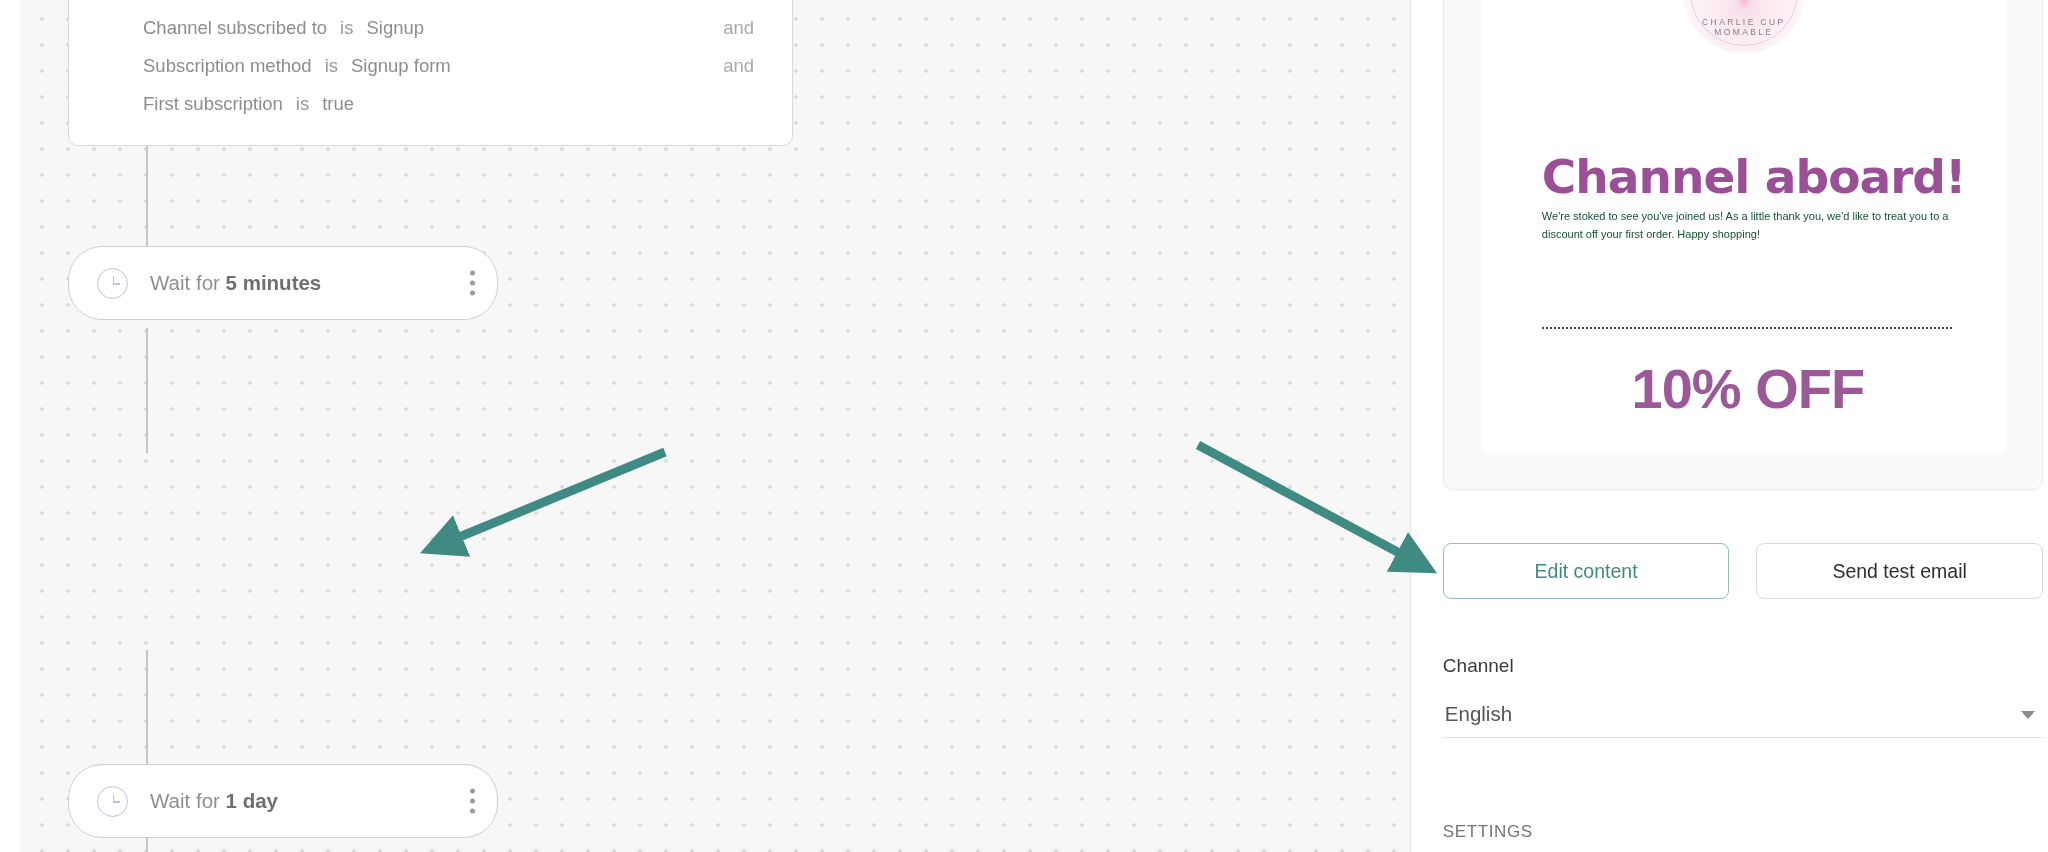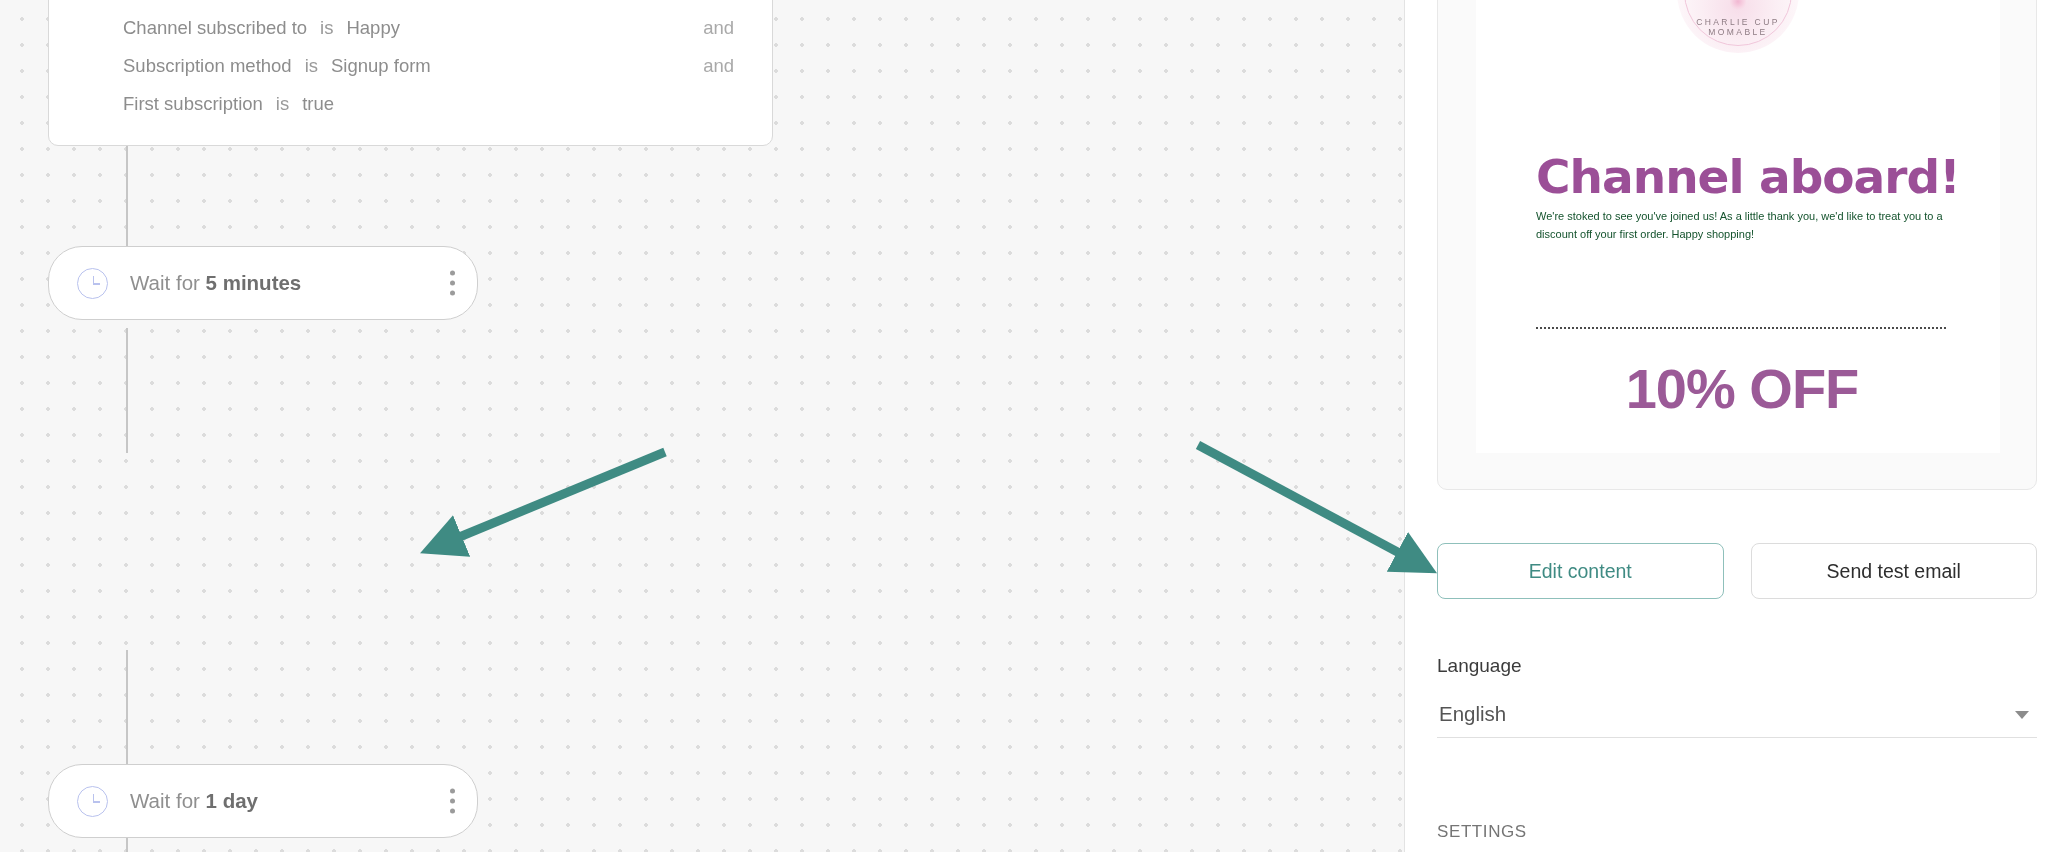--- a/index.html
+++ b/index.html
@@ -9,20 +9,21 @@
     overflow: hidden;
     font-family: "Liberation Sans", sans-serif;
     background: #ffffff;
   }
 
   #app {
     position: relative;
     width: 2048px;
     height: 852px;
     display: flex;
+    padding-left: 20px;
   }
 
   
   .canvas {
     position: relative;
     width: 1404px;
     height: 852px;
     background-color: #f7f7f7;
     background-image: radial-gradient(circle, #dcdcdc 1.6px, transparent 1.7px);
     background-size: 26px 26px;
@@ -392,21 +393,21 @@
 
     <div class="spine spine-a"></div>
     <div class="spine spine-b"></div>
     <div class="spine spine-c"></div>
     <div class="spine spine-d"></div>
 
     <div class="cond-card">
       <div class="cond-row">
         <span class="cond-field">Channel subscribed to</span>
         <span class="cond-op">is</span>
-        <span class="cond-val">Happy</span>
+        <span class="cond-val">Signup</span>
         <span class="cond-and">and</span>
       </div>
       <div class="cond-row">
         <span class="cond-field">Subscription method</span>
         <span class="cond-op">is</span>
         <span class="cond-val">Signup form</span>
         <span class="cond-and">and</span>
       </div>
       <div class="cond-row">
         <span class="cond-field">First subscription</span>
@@ -455,21 +456,21 @@
         <div class="mail-divider"></div>
         <div class="mail-offer">10% OFF</div>
       </div>
     </div>
 
     <div class="btn-row">
       <div class="btn btn-primary">Edit content</div>
       <div class="btn btn-secondary">Send test email</div>
     </div>
 
-    <div class="lang-label">Language</div>
+    <div class="lang-label">Channel</div>
     <div class="lang-select">
       <span class="lang-value">English</span>
       <span class="caret"></span>
     </div>
 
     <div class="settings-label">SETTINGS</div>
   </div>
 
   <svg class="arrow-svg" viewBox="0 0 2048 852">
     <defs>

